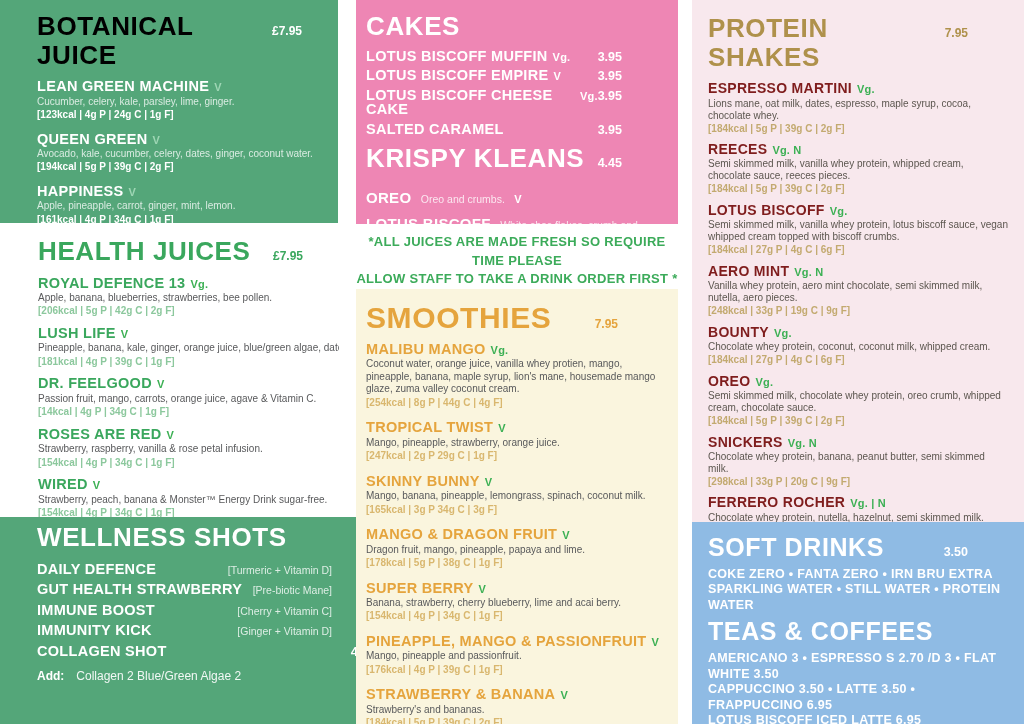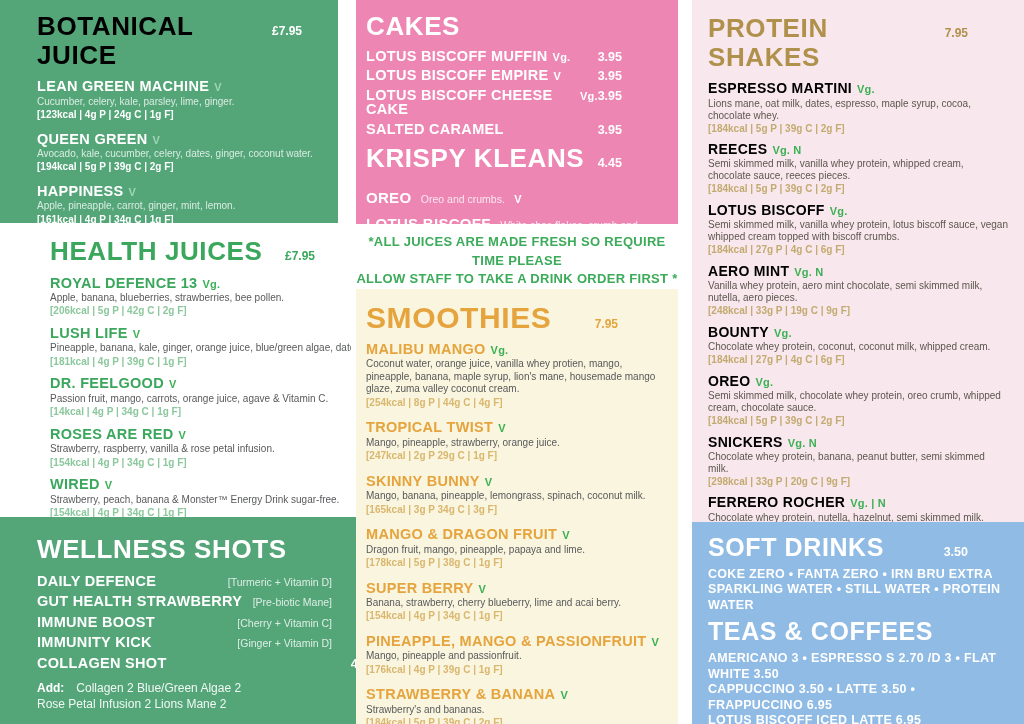--- a/index.html
+++ b/index.html
@@ -20,22 +20,22 @@
 
   .item{margin-bottom:8px;}
   .name-row{line-height:1.15;}
   .item-name{font-size:14.5px;font-weight:800;letter-spacing:.3px;}
   .marker{font-size:11px;font-weight:800;margin-left:5px;letter-spacing:.2px;}
   .desc{font-size:10px;line-height:1.25;}
   .nutri{font-size:10px;font-weight:700;line-height:1.25;margin-top:1px;}
 
   
   #p-botanical{left:0;top:0;width:338px;height:223px;padding:12px 10px 0 37px;}
-  #p-health{left:13px;top:223px;width:338px;height:294px;padding:14px 8px 0 37px;}
-  #p-wellness{left:0;top:517px;width:406px;height:207px;padding:18px 30px 0 37px;}
+  #p-health{left:1px;top:223px;width:338px;height:294px;padding:14px 8px 0 37px;}
+  #p-wellness{left:0;top:517px;width:406px;height:207px;padding:6px 30px 0 37px;}
 
   #p-botanical .title,#p-botanical .head-price{color:#ffffff;}
   #p-botanical .head{margin-bottom:8px;padding-right:26px;}
   #p-botanical .item-name,#p-botanical .nutri{color:#ffffff;}
   #p-botanical .marker{color:#9ed6b4;}
   #p-botanical .desc{color:rgba(255,255,255,.78);white-space:nowrap;}
 
   #p-health .title,#p-health .head-price,#p-health .item-name{color:#3aa75d;}
   #p-health .head{margin-bottom:8px;padding-right:28px;}
   #p-health .marker{color:#3cb054;}
@@ -82,21 +82,21 @@
   #p-smoothies .nutri{color:#d9b76f;}
 
   
   #p-protein{left:692px;top:0;width:332px;height:636px;padding:14px 16px 0 16px;}
   #p-soft{left:692px;top:522px;width:332px;height:202px;padding:12px 16px 0 16px;color:#ffffff;}
 
   #p-protein .title{color:#af914b;}
   #p-protein .head{margin-bottom:8px;padding-right:40px;}
   #p-protein .head-price{color:#af914b;}
   #p-protein .item{margin-bottom:5px;}
-  #p-protein .item-name{color:#000000;font-size:14px;}
+  #p-protein .item-name{color:#7f1d1d;font-size:14px;}
   #p-protein .marker{color:#3cb054;}
   #p-protein .desc{color:#5c564f;line-height:1.2;}
   #p-protein .nutri{color:#c3aa70;}
 
   #p-soft .title{font-size:25px;}
   #p-soft .head{margin-bottom:5px;padding-right:40px;}
   #p-soft .head-price{font-size:12.5px;font-weight:800;}
   .s-line{font-size:12.5px;font-weight:800;letter-spacing:.3px;line-height:1.25;}
   #p-soft .teas-title{margin-top:5px;margin-bottom:5px;}
 </style>
@@ -181,21 +181,20 @@
       <span class="w-note">[Ginger + Vitamin D]</span>
       <span class="w-price">4</span>
     </div>
     <div class="w-row">
       <span class="w-name">COLLAGEN SHOT</span>
       <span class="w-note"></span>
       <span class="w-price">4.99</span>
     </div>
     <div class="add-block">
       <div><span class="add-label">Add:</span><span>Collagen 2  Blue/Green Algae 2</span></div>
-      <div>Rose Petal Infusion 2  Lions Mane 2</div>
     </div>
   </section>
 
   <section class="panel pink-bg" id="p-cakes">
     <div class="title">CAKES</div>
     <div class="cake-row">
       <span class="cake-name">LOTUS BISCOFF MUFFIN</span>
       <span class="marker">Vg.</span>
       <span class="cake-spacer"></span>
       <span class="cake-price">3.95</span>

